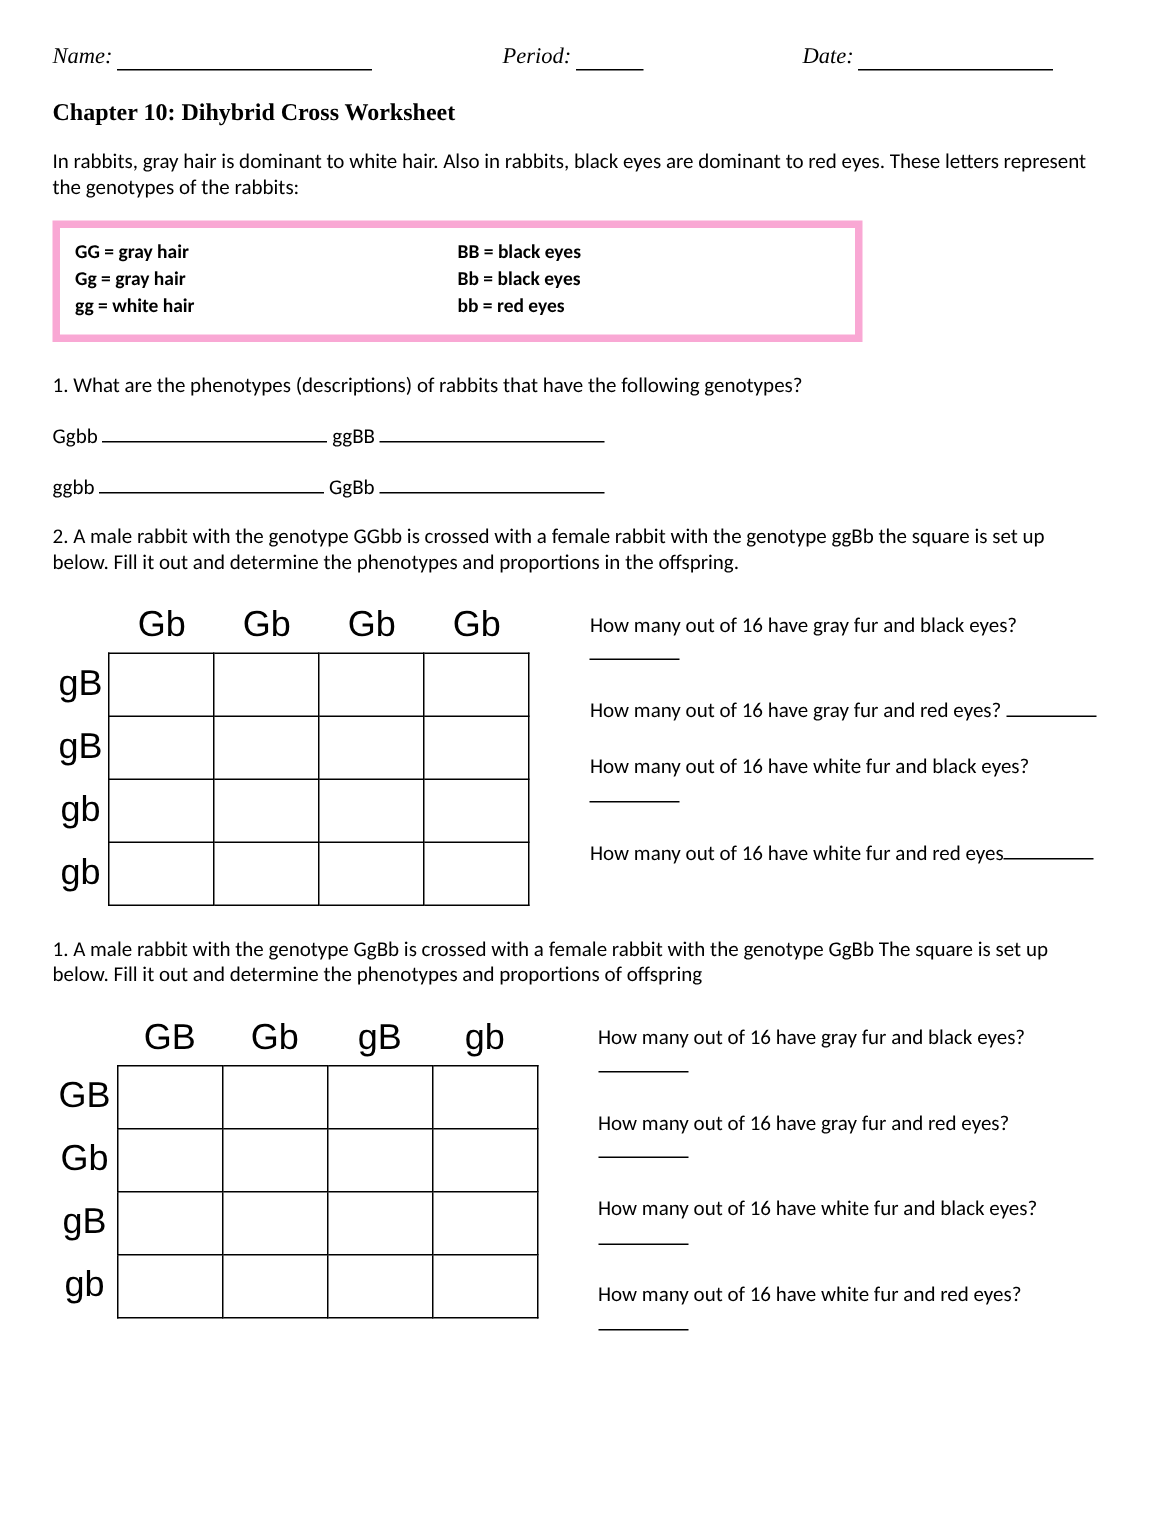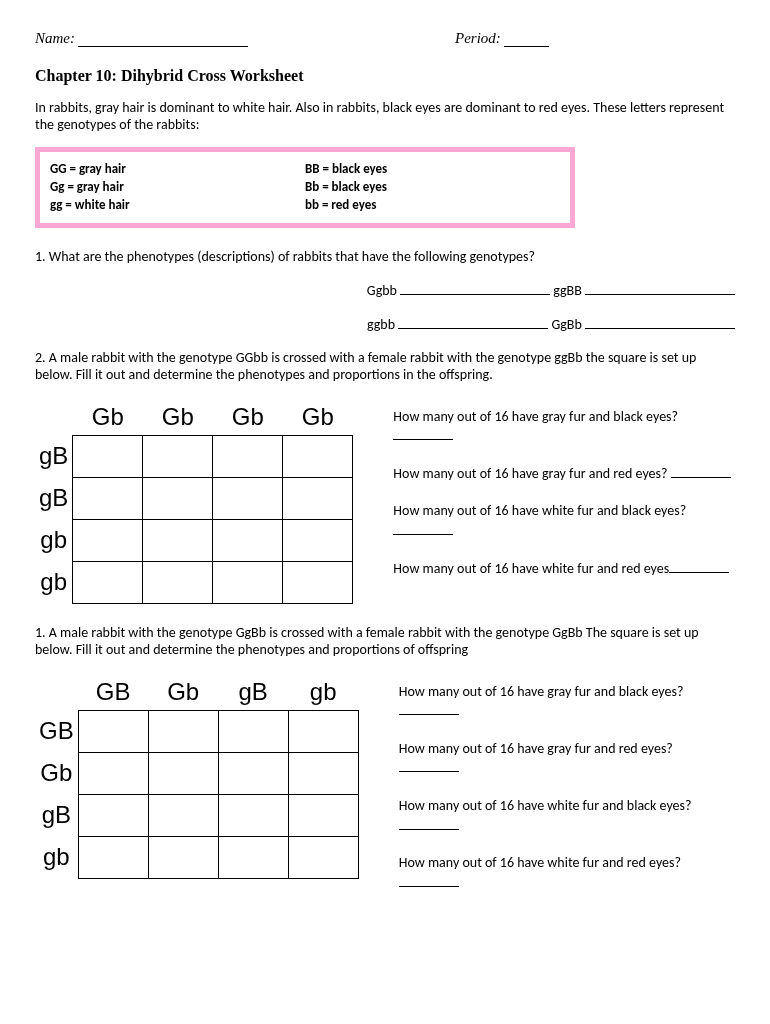--- a/index.html
+++ b/index.html
@@ -57,21 +57,20 @@
       flex: 1;
     }
     .genotype-col div {
       line-height: 1.4;
     }
     .question {
       margin-bottom: 16px;
     }
     .blank-row {
       margin-bottom: 16px;
-      text-align: right;
     }
     .blank {
       border-bottom: 1px solid #000;
       display: inline-block;
       min-height: 14px;
     }
     .blank-sm { width: 150px; }
     .blank-tiny { width: 60px; }
     .punnett-section {
       display: flex;
@@ -113,20 +112,24 @@
 
 <div class="header-row">
   <div class="header-field">
     <span>Name:</span>
     <span class="underline u-name"></span>
   </div>
   <div class="header-field">
     <span>Period:</span>
     <span class="underline u-period"></span>
   </div>
+  <div class="header-field">
+    <span>Date:</span>
+    <span class="underline u-date"></span>
+  </div>
 </div>
 
 <div class="title">Chapter 10: Dihybrid Cross Worksheet</div>
 
 <div class="intro">In rabbits, gray hair is dominant to white hair. Also in rabbits, black eyes are dominant to red eyes. These letters represent the genotypes of the rabbits:</div>
 
 <div class="genotype-box">
   <div class="genotype-col">
     <div>GG = gray hair</div>
     <div>Gg = gray hair</div>

